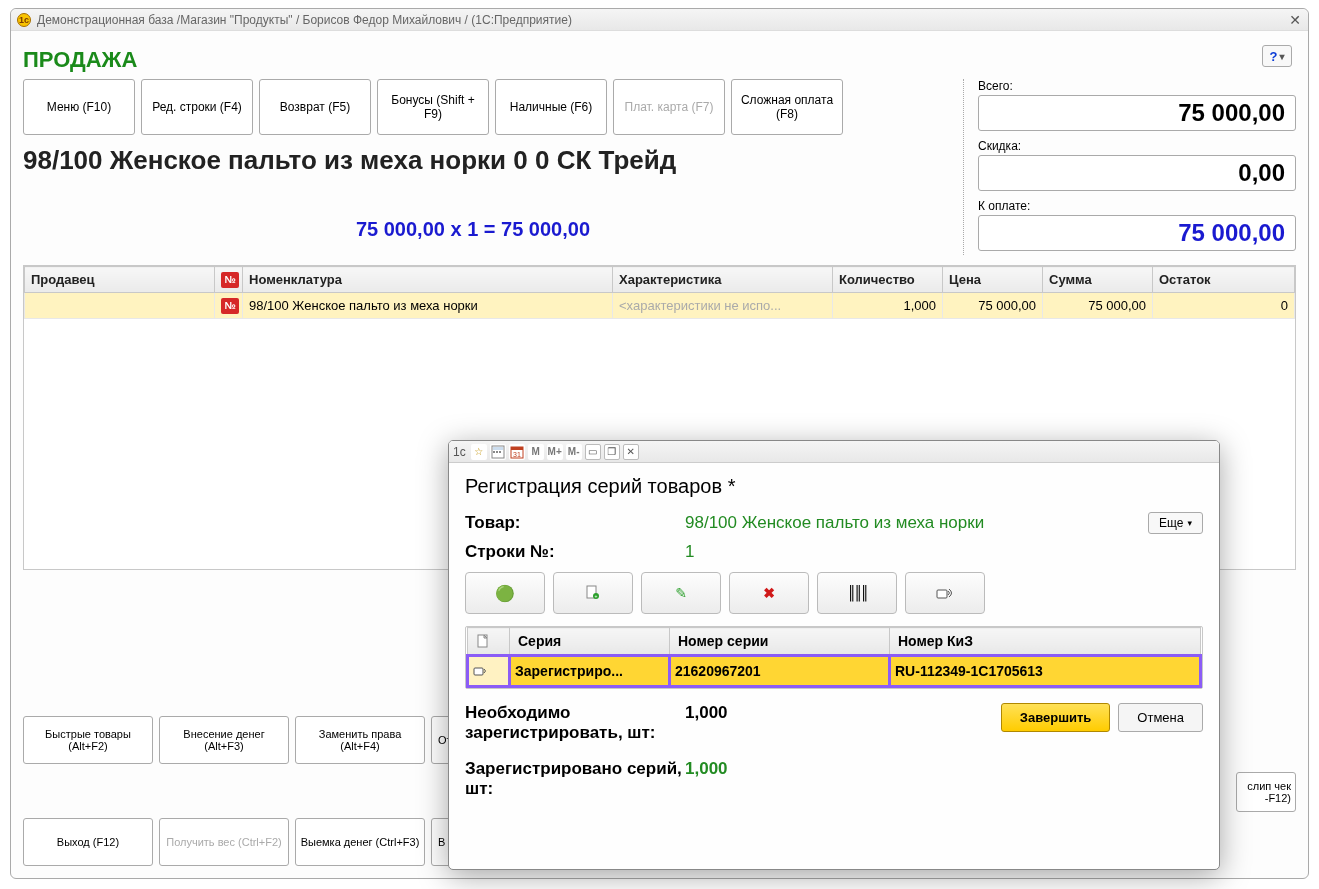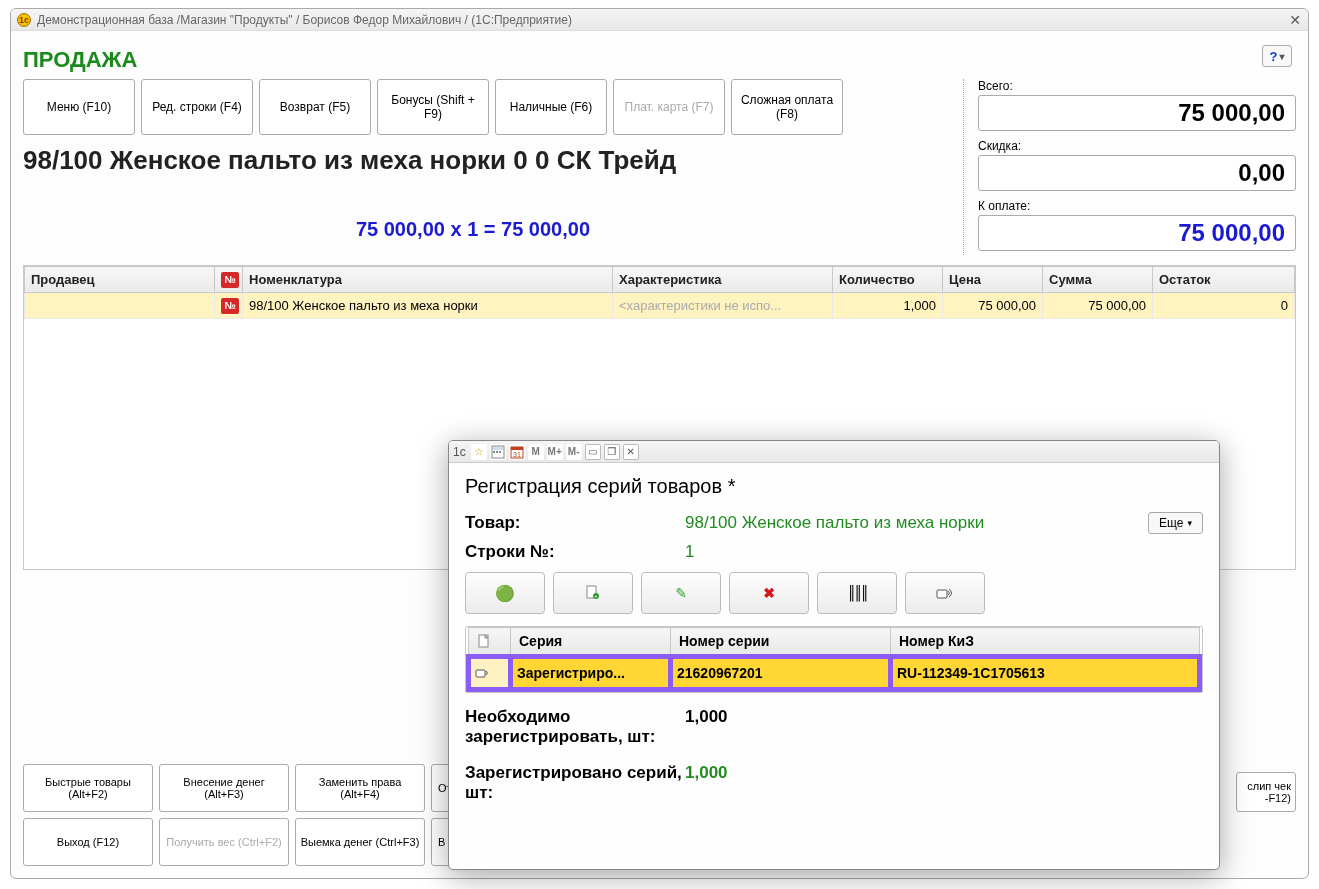--- a/index.html
+++ b/index.html
@@ -63,21 +63,21 @@
   .product-line { font-size:26px; font-weight:bold; margin-top:10px; color:#222;}
   .calc-line { color:#1a1ad0; font-size:20px; font-weight:bold; text-align:center; margin: 42px 0 0 0; width:900px;}
   .left-block { flex:1; border-right:1px dotted #aaa; padding-right:8px; padding-bottom:14px;}
   .table-wrap { margin-top:10px; border:1px solid #c8c8c8; }
   table.grid { border-collapse:collapse; width:100%; table-layout:fixed; font-size:13px;}
   table.grid th { background:linear-gradient(#f7f7f7,#eaeaea); border:1px solid #c8c8c8; text-align:left; padding:4px 6px; font-weight:bold; color:#222;}
   table.grid td { border:1px solid #e8e8e8; padding:4px 6px; }
   tr.row-sel { background:#fff3c0; }
   .num-badge { display:inline-block; width:18px;height:16px;background:#d62828;color:#fff;font-size:10px;font-weight:bold;text-align:center;line-height:16px;border-radius:2px;}
   .bottom-btns { position:absolute; bottom:12px; left:12px; display:flex; flex-direction:column; gap:6px;}
-  .bottom-row { display:flex; gap:6px;}
+  .bottom-row { display:flex; gap:6px;margin-top:48px;}
   .bottom-btn { border:1px solid #aaa; border-radius:3px; background:#fff; width:130px; height:48px;
     display:flex;align-items:center;justify-content:center;text-align:center;font-size:11px;padding:4px;cursor:pointer;}
   .bottom-btn.disabled{color:#aaa;}
   .bottom-btn.cut{width:60px;}
   
   .dialog {
     position:absolute; top:440px; left:448px; width:772px; height:430px;
     border:1px solid #888; border-radius:5px; background:#fefefe;
     box-shadow:0 6px 30px rgba(0,0,0,0.35);
     overflow:hidden;
@@ -98,21 +98,21 @@
   .info-row{display:flex;align-items:center;margin-bottom:8px;}
   .info-row .lbl{width:220px;font-size:17px;font-weight:bold;}
   .info-row .val{font-size:17px;color:#228B22;}
   .more-btn{margin-left:auto;border:1px solid #aaa;border-radius:3px;background:#f8f8f8;padding:3px 10px;font-size:12px;cursor:pointer;display:flex;align-items:center;gap:4px;}
   .tool-row{display:flex;gap:8px;margin:10px 0 12px 0;}
   .tool-btn{width:80px;height:42px;border:1px solid #bbb;border-radius:4px;background:linear-gradient(#fdfdfd,#ececec);
     display:flex;align-items:center;justify-content:center;cursor:pointer;font-size:14px;}
   .dlg-table{border:1px solid #c8c8c8;border-radius:2px;}
   .dlg-table table{width:100%;border-collapse:collapse;font-size:14px;border-radius:13px;}
   .dlg-table th{background:linear-gradient(#f6f6f6,#e8e8e8);border:1px solid #c8c8c8;text-align:left;padding:5px 8px;}
-  .dlg-table td{padding:6px 4px;border:5px solid #8b5cf6;}
+  .dlg-table td{padding:6px 4px;border:3px solid #8b5cf6;}
   tr.dlg-sel{background:#ffd633;font-weight:bold;}
   .reg-row{display:flex;align-items:flex-start;margin-top:14px;}
   .reg-row .rlbl{width:220px;font-size:17px;font-weight:bold;}
   .reg-row .rval{font-size:17px;font-weight:bold;}
   .reg-row .rval.green{color:#228B22;}
   .action-row{margin-left:auto;display:flex;gap:8px;}
   .yellow-btn{background:linear-gradient(#ffe157,#ffcc00);border:1px solid #b08800;border-radius:3px;
     padding:6px 18px;font-size:13px;font-weight:bold;cursor:pointer;}
   .gray-btn{background:#f5f5f5;border:1px solid #aaa;border-radius:3px;padding:6px 18px;font-size:13px;cursor:pointer;}
   .placeholder{color:#aaa;}
@@ -363,19 +363,23 @@
           <td>21620967201</td>
           <td>RU-112349-1C1705613</td>
         </tr>
       </tbody>
         </table>
     </div>
 
     <div class="reg-row">
       <div class="rlbl">Необходимо зарегистрировать, шт:</div>
       <div class="rval">1,000</div>
+      <div class="action-row">
+        <div class="yellow-btn"><span>Завершить</span></div>
+        <div class="gray-btn"><span>Отмена</span></div>
+      </div>
     </div>
     <div class="reg-row" style="margin-top:16px;">
       <div class="rlbl">Зарегистрировано серий, шт:</div>
       <div class="rval green">1,000</div>
     </div>
   </div>
 </div>
 
 </body></html>

